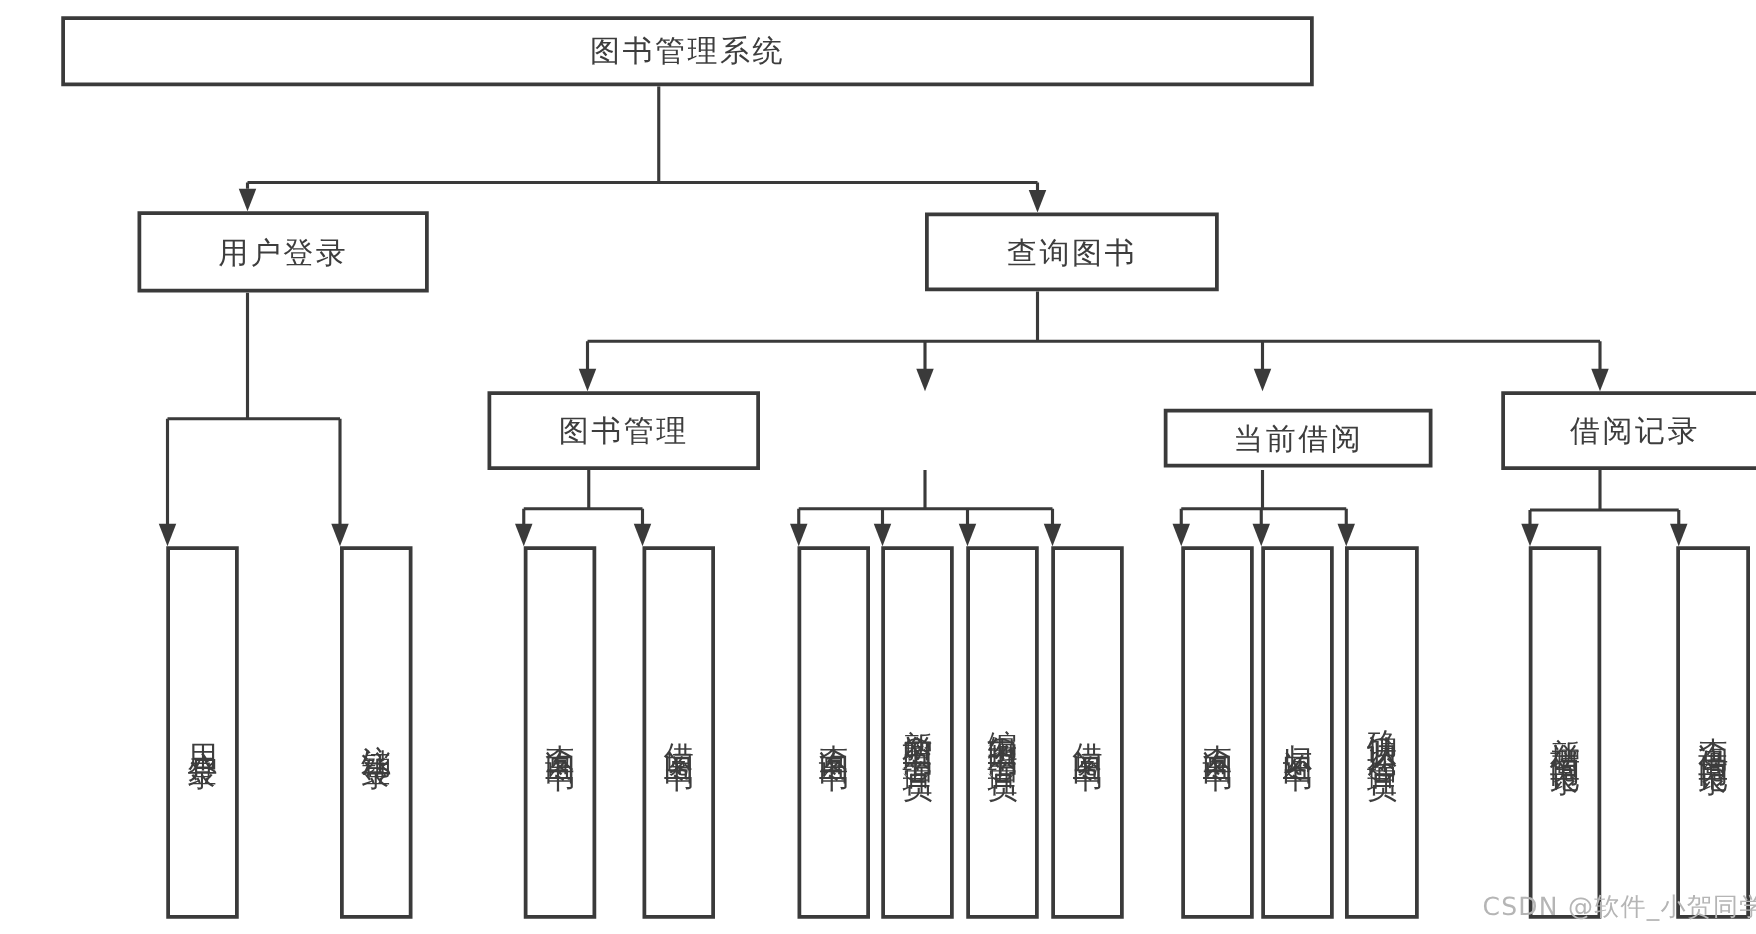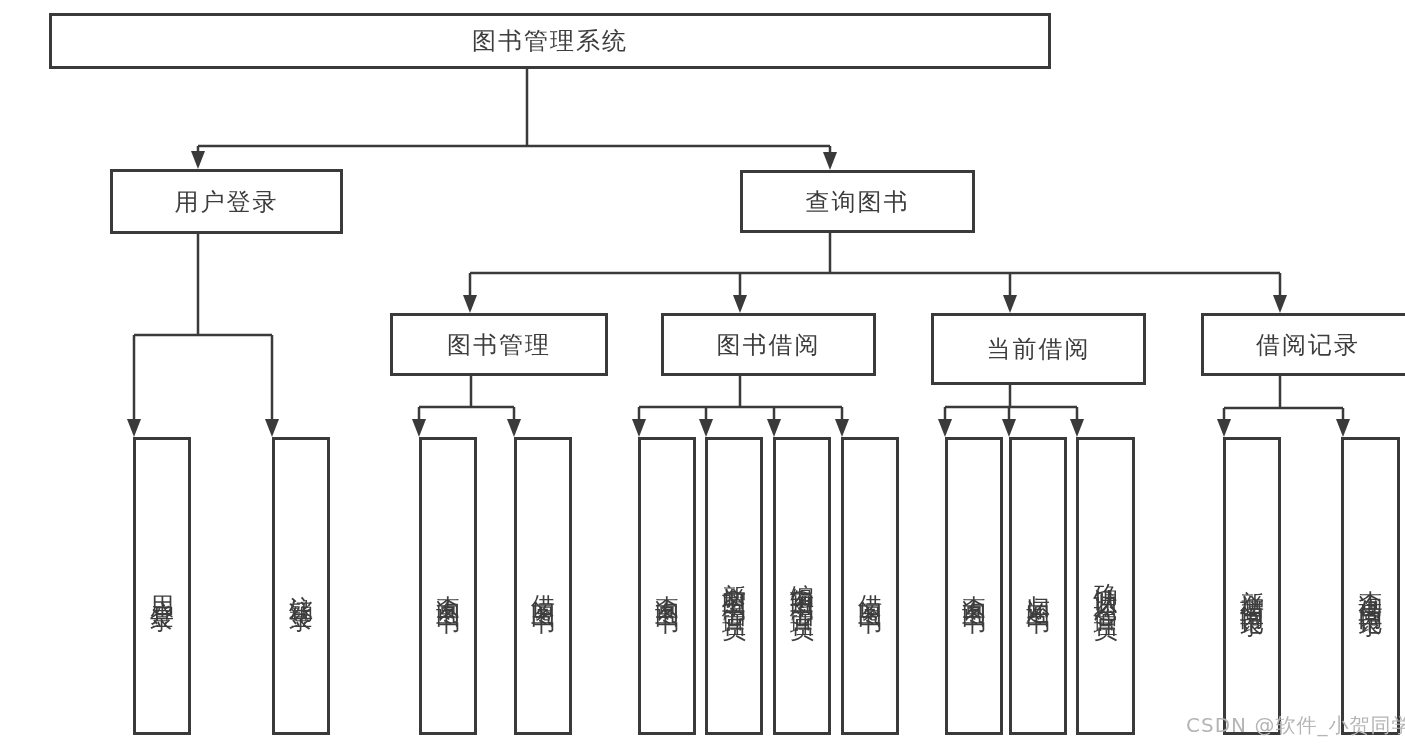--- a/index.html
+++ b/index.html
@@ -123,24 +123,21 @@
   <div class="node" style="left:82px; top:169px; width:233px; height:65px;">
     <span class="h-label">用户登录</span>
   </div>
   <div class="node" style="left:712px; top:170px; width:235px; height:63px;">
     <span class="h-label">查询图书</span>
   </div>
 
   <div class="node" style="left:362px; top:313px; width:218px; height:63px;">
     <span class="h-label">图书管理</span>
   </div>
-  <div class="node" style="left:633px; top:313px; width:215px; height:63px;">
-    <span class="h-label">图书借阅</span>
-  </div>
-  <div class="node" style="left:903px; top:313px; width:215px; height:72px;">
+  <div class="node" style="left:903px; top:327px; width:215px; height:47px;">
     <span class="h-label">当前借阅</span>
   </div>
   <div class="node" style="left:1173px; top:313px; width:214px; height:63px;justify-content:center;">
     <span class="h-label">借阅记录</span>
   </div>
 
   <div class="node leaf" style="left:105px;">
     <span class="v-label">用户登录</span>
   </div>
   <div class="node leaf" style="left:244px;">

